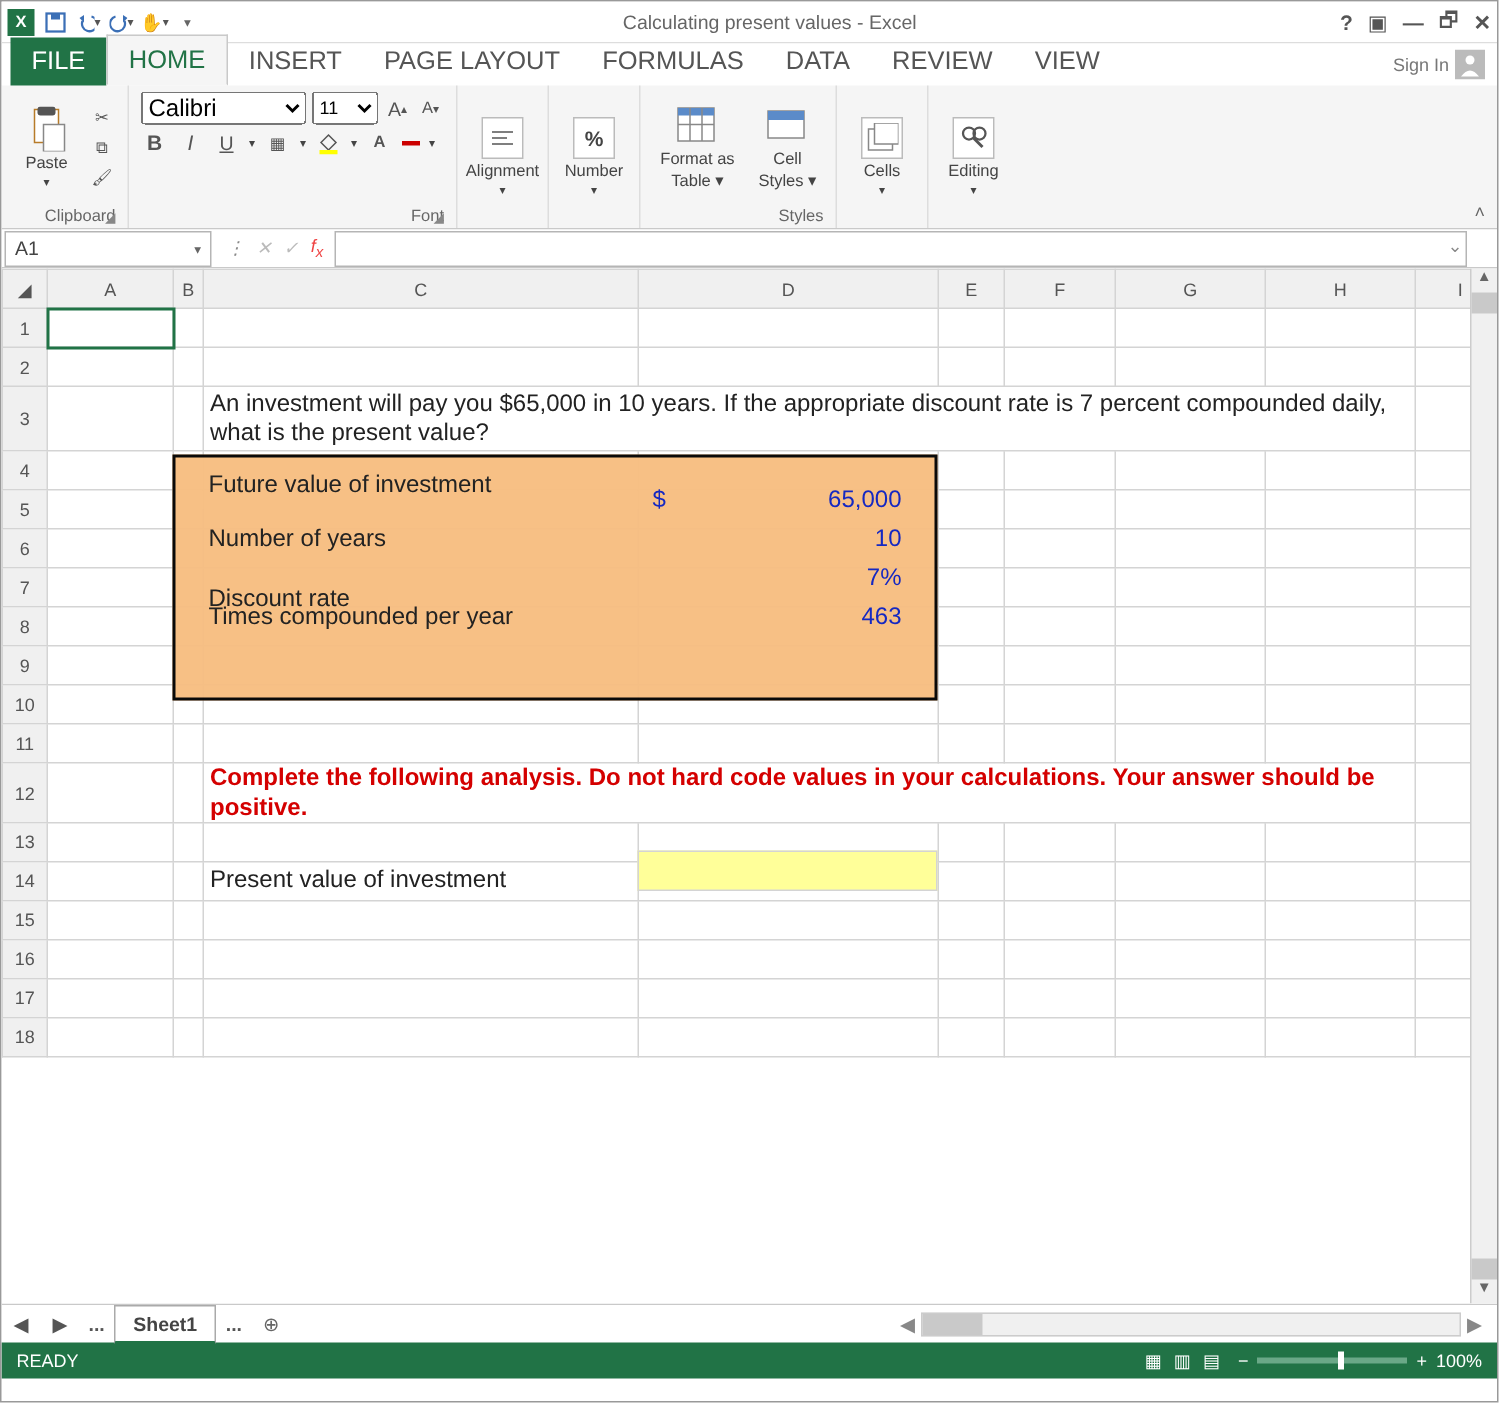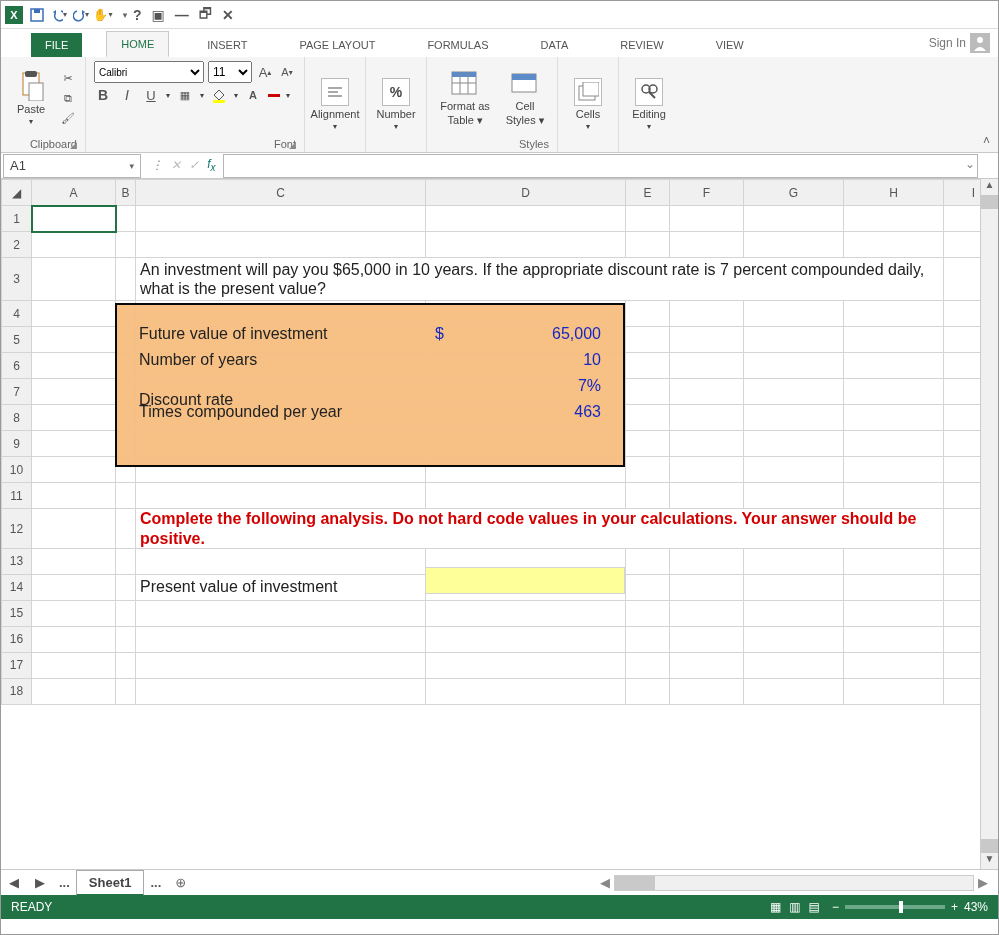--- a/index.html
+++ b/index.html
@@ -4,35 +4,35 @@
 <style>
 * { box-sizing: border-box; margin: 0; padding: 0; font-family: "Segoe UI", Tahoma, sans-serif; }
 body { width: 999px; height: 935px; background: #fff; overflow: hidden; font-size: 12px; color: #444; border:1px solid #999;}
 .titlebar { height: 28px; background: #fff; display: flex; align-items: center; padding: 0 4px; border-bottom: 1px solid #ddd; }
 .titlebar .qat { display: flex; align-items: center; gap: 6px; }
 .qat .xl-logo { width: 18px; height: 18px; background: #217346; color:#fff; font-weight:bold; font-size:11px; display:flex; align-items:center; justify-content:center; }
 .qat .ic { width:16px; height:16px; display:flex; align-items:center; justify-content:center; color:#217346; }
 .titlebar .title { flex:1; text-align:center; color:#666; font-size:13px; }
 .titlebar .wincontrols { display:flex; gap:10px; align-items:center; color:#555; font-size:14px;}
 .ribbon-tabs { height: 28px; display:flex; align-items:flex-end; padding-left:6px; background:#fff;}
-.ribbon-tabs .tab { padding:6px 14px; font-size:11px; color:#555; cursor:pointer;margin-left:24px; }
+.ribbon-tabs .tab { padding:6px 14px; font-size:17px; color:#555; cursor:pointer; }
 .ribbon-tabs .tab.file { background:#217346; color:#fff; }
 .ribbon-tabs .tab.active { border:1px solid #c9c9c9; border-bottom:1px solid #f5f5f5; background:#f5f5f5; color:#217346;}
 .ribbon-tabs .signin { margin-left:auto; padding:4px 8px; color:#777; display:flex; align-items:center; gap:4px;}
 .ribbon { height: 96px; background:#f5f5f5; border-bottom:1px solid #c9c9c9; display:flex; }
 .group { border-right:1px solid #ddd; padding:4px 8px 2px 8px; display:flex; flex-direction:column; justify-content:space-between; }
 .group .body { display:flex; align-items:center; gap:6px; flex:1;}
 .group .label { text-align:right; font-size:11px; color:#666; padding-top:2px; position:relative;}
 .group .dlg { position:absolute; right:0; bottom:0; font-size:9px; color:#888;}
 .big-btn { display:flex; flex-direction:column; align-items:center; width:44px; font-size:11px; color:#444; gap:2px;}
 .big-btn .glyph { width:28px; height:28px; border:1px solid #bbb; background:#fff; display:flex; align-items:center; justify-content:center;}
 .mini { width:18px; height:16px; display:flex; align-items:center; justify-content:center; color:#555; font-size:11px;}
 .font-row1 { display:flex; align-items:center; gap:4px;}
 .font-row2 { display:flex; align-items:center; gap:6px; margin-top:4px;}
-select.fname { width:110px; height:22px; font-size:10px;}
+select.fname { width:110px; height:22px; font-size:16px;}
 select.fsize { width:44px; height:22px; font-size:12px;}
 .ribbon .collapse { margin-left:auto; padding:4px 8px; color:#666; align-self:flex-end;}
 .namebox-row { height:26px; border-bottom:1px solid #c9c9c9; display:flex; align-items:center; background:#fff;}
 .namebox { width:138px; height:24px; border:1px solid #b5b5b5; margin:0 2px; padding:2px 6px; font-size:13px; display:flex; align-items:center; justify-content:space-between;}
 .fx-controls { display:flex; align-items:center; gap:8px; padding:0 8px; color:#999; font-style:italic;}
 .formula-bar { flex:1; height:24px; border:1px solid #b5b5b5; margin-right:20px; position:relative;}
 .formula-bar .expand { position:absolute; right:2px; top:2px; color:#888;}
 .sheet-area { position:relative; height: 690px; background:#fff; overflow:hidden;}
 table.grid { border-collapse:collapse; table-layout:fixed; width: 980px;}
 table.grid th, table.grid td { border:1px solid #d4d4d4; height:26px; font-size:12px; color:#333; overflow:hidden;}
@@ -95,20 +95,21 @@
     <div class="ic">
         <svg width="16" height="14">
           <path d="M4 3 A5 5 0 1 0 10 6" fill="none" stroke="#3b6fb6" stroke-width="1.5"></path>
           <path d="M12 4 L9 2 L9 7 Z" fill="#3b6fb6"></path>
         </svg>
         <span style="font-size:8px;color:#555">▾</span>
       </div>
     <div class="ic">✋<span style="font-size:8px;color:#555">▾</span></div>
     <div class="ic" style="font-size:9px;color:#666">▾</div>
   </div>
+  <div class="title">Calculating present values - Excel</div>
   <div class="wincontrols">
     <span style="font-weight:bold">?</span>
     <span>▣</span>
     <span style="font-weight:bold">—</span>
     <span>🗗</span>
     <span style="font-weight:bold">✕</span>
   </div>
 </div>
 
 <div class="ribbon-tabs">
@@ -273,21 +274,21 @@
 
 <div class="namebox-row">
   <div class="namebox">
       <span>A1</span>
       <span style="font-size:9px;color:#666">▾</span>
     </div>
   <div class="fx-controls">
     <span style="color:#888">⋮</span>
     <span style="color:#bbb">✕</span>
     <span style="color:#bbb">✓</span>
-    <span style="font-style:italic;color:#0f766e">f<sub>x</sub></span>
+    <span style="font-style:italic;color:#ef4444">f<sub>x</sub></span>
   </div>
   <div class="formula-bar">
       <span class="expand">⌄</span>
     </div>
 </div>
 
 <div class="sheet-area">
 <table class="grid">
 <colgroup>
         <col class="rh">
@@ -522,21 +523,21 @@
           <td></td>
           <td></td>
           <td></td>
           <td></td>
         </tr>
 </tbody>
     </table>
 
 <div class="orange-overlay" style="left:114px; top:124px; width:510px; height:164px;"></div>
 <div class="orange-inner" style="left:114px; top:124px; width:510px; height:164px;">
-  <div style="position:absolute;left:24px;top:22px" class="lbl">Future value of investment</div>
+  <div style="position:absolute;left:24px;top:12px" class="lbl">Future value of investment</div>
   <div style="position:absolute;left:316px;top:22px;width:180px">
         <span class="dollar">$</span>
         <span class="valblue" style="display:block">65,000</span>
       </div>
   <div style="position:absolute;left:24px;top:48px" class="lbl">Number of years</div>
   <div style="position:absolute;left:316px;top:48px;width:180px" class="valblue">10</div>
   <div style="position:absolute;left:24px;top:88px" class="lbl">Discount rate</div>
   <div style="position:absolute;left:316px;top:74px;width:180px" class="valblue">7%</div>
   <div style="position:absolute;left:24px;top:100px" class="lbl">Times compounded per year</div>
   <div style="position:absolute;left:316px;top:100px;width:180px" class="valblue">463</div>
@@ -574,15 +575,15 @@
     <span>▦</span>
     <span>▥</span>
     <span>▤</span>
   </div>
   <div class="zoom">
     <span>−</span>
     <div class="slider">
         <div class="h"></div>
       </div>
     <span>+</span>
-    <span>43%</span>
+    <span>100%</span>
   </div>
 </div>
 
 </body></html>

